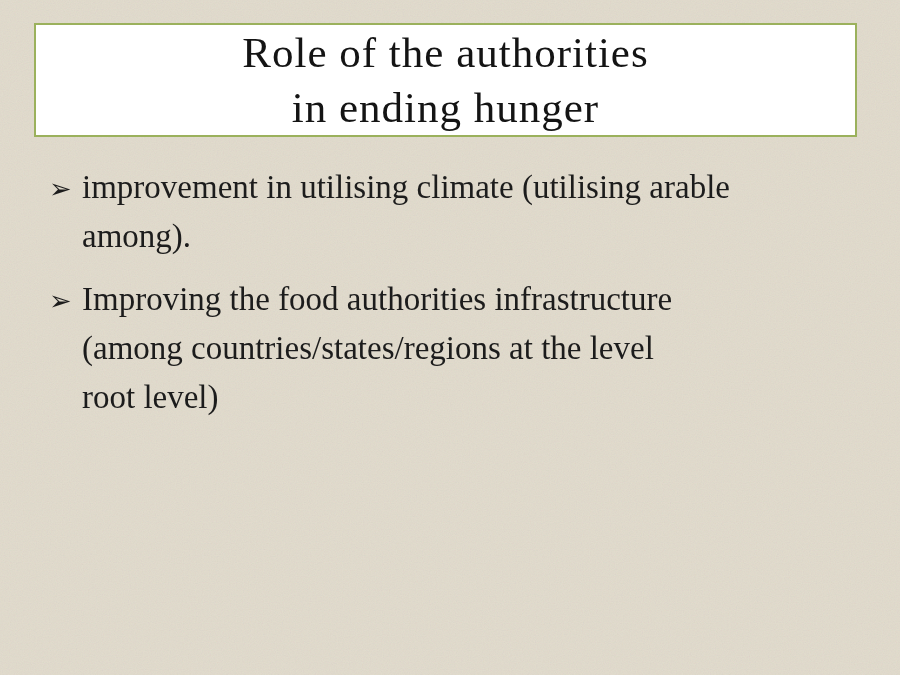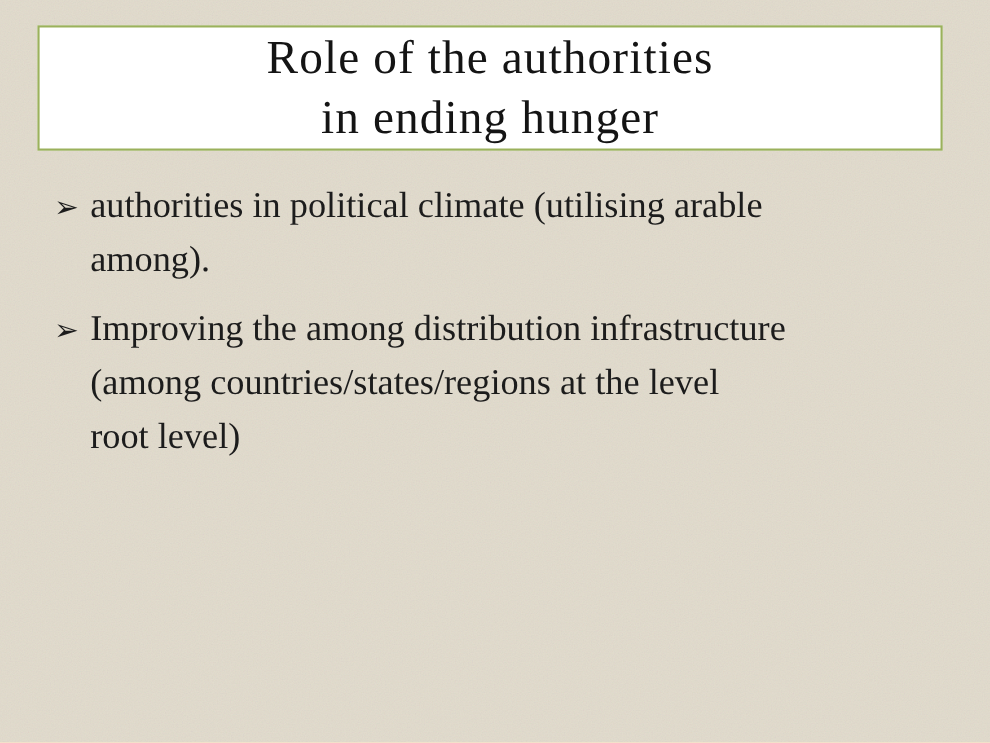--- a/index.html
+++ b/index.html
@@ -9,21 +9,21 @@
   body {
     width: 900px;
     height: 675px;
     overflow: hidden;
     font-family: "Liberation Serif", serif;
   }
   .slide {
     position: relative;
     width: 900px;
     height: 675px;
-    background: #fdba74;
+    background: #ef4444;
     overflow: hidden;
   }
   .texture-svg {
     position: absolute;
     inset: 0;
     z-index: 0;
     display: block;
   }
   .title-box {
     position: absolute;
@@ -99,24 +99,24 @@
   <div class="title-box">
     <h1 class="title-text">
       <span>Role of the authorities</span>
       <span>in ending hunger</span>
     </h1>
   </div>
 
   <ul class="bullet-list">
     <li class="bullet-item">
       <span class="bullet-glyph">➢</span>
-      <span class="bullet-line">authorities in political climate (utilising arable</span>
+      <span class="bullet-line">improvement in utilising climate (utilising arable</span>
       <span class="bullet-line">among).</span>
     </li>
     <li class="bullet-item">
       <span class="bullet-glyph">➢</span>
-      <span class="bullet-line">Improving the among distribution infrastructure</span>
+      <span class="bullet-line">Improving the food authorities infrastructure</span>
       <span class="bullet-line">(among countries/states/regions at the level</span>
       <span class="bullet-line">root level)</span>
     </li>
   </ul>
 
 </div>
 
 </body></html>

